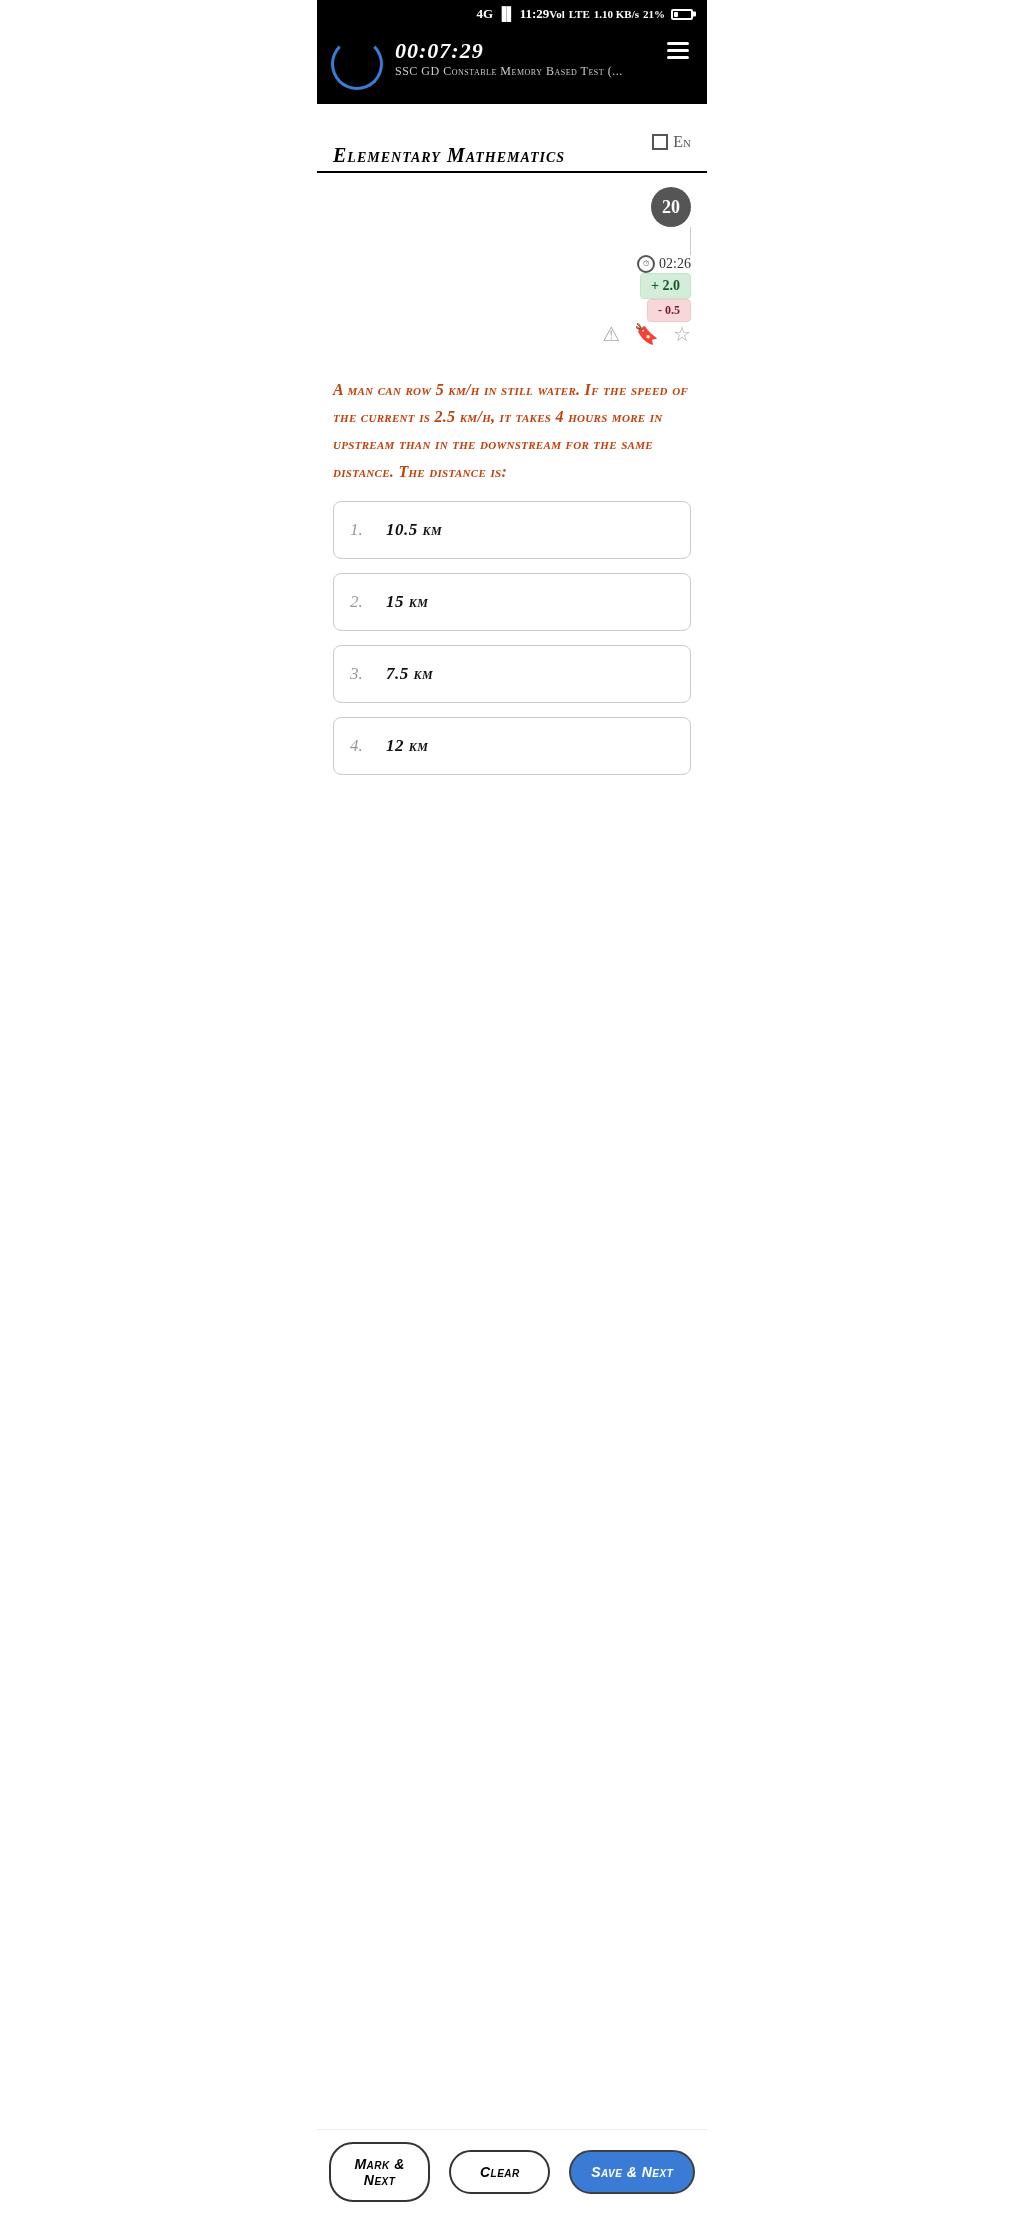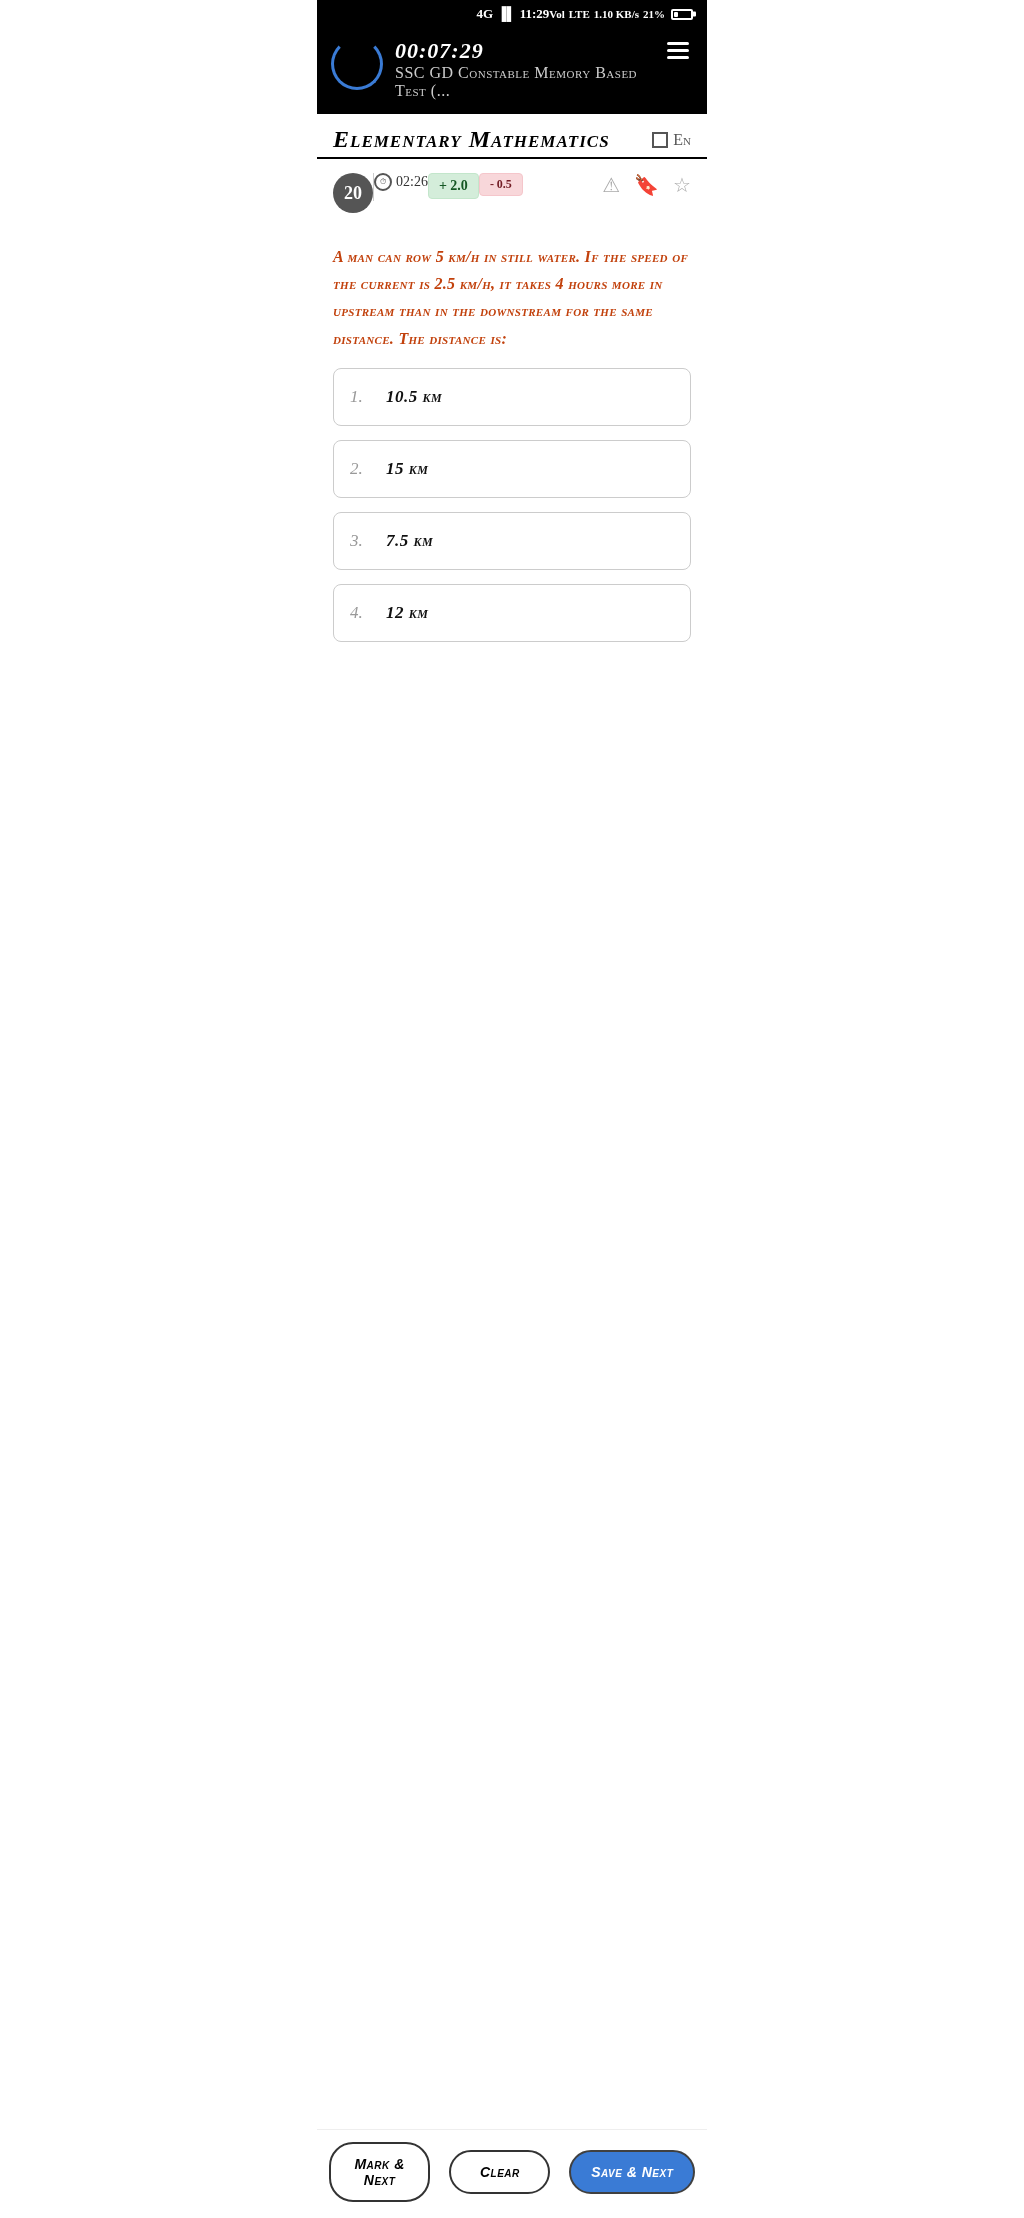--- a/index.html
+++ b/index.html
@@ -89,21 +89,21 @@
     .header-text {
       flex: 1;
     }
     .header-time {
       font-size: 22px;
       font-weight: bold;
       font-style: italic;
       letter-spacing: 1px;
     }
     .header-subtitle {
-      font-size: 16px;
+      font-size: 12px;
       color: #ccc;
       font-variant: small-caps;
       letter-spacing: 0.5px;
     }
     .hamburger {
       display: flex;
       flex-direction: column;
       gap: 4px;
       cursor: pointer;
       padding: 4px;
@@ -118,48 +118,50 @@
 
     
     .subject-tab {
       display: flex;
       align-items: center;
       justify-content: space-between;
       padding: 12px 16px 4px;
       border-bottom: 2px solid #000;
     }
     .subject-name {
-      font-size: 24px;
+      font-size: 20px;
       font-weight: bold;
       font-variant: small-caps;
       letter-spacing: 1px;
       font-style: italic;
+      margin-top: 28px;
     }
     .english-check {
       display: flex;
       align-items: center;
       gap: 5px;
       font-size: 16px;
       font-variant: small-caps;
       color: #555;
     }
     .checkbox {
       width: 16px;
       height: 16px;
       border: 2px solid #555;
       display: inline-block;
     }
 
     
     .meta-row {
       display: flex;
-      align-items: flex-start;
+      align-items: flex-end;
       gap: 0;
       padding: 14px 16px;
       flex-wrap: wrap;
+      flex-direction: column;
     }
     .question-num-badge {
       background: #555;
       color: #fff;
       width: 40px;
       height: 40px;
       border-radius: 50%;
       display: flex;
       align-items: center;
       justify-content: center;

